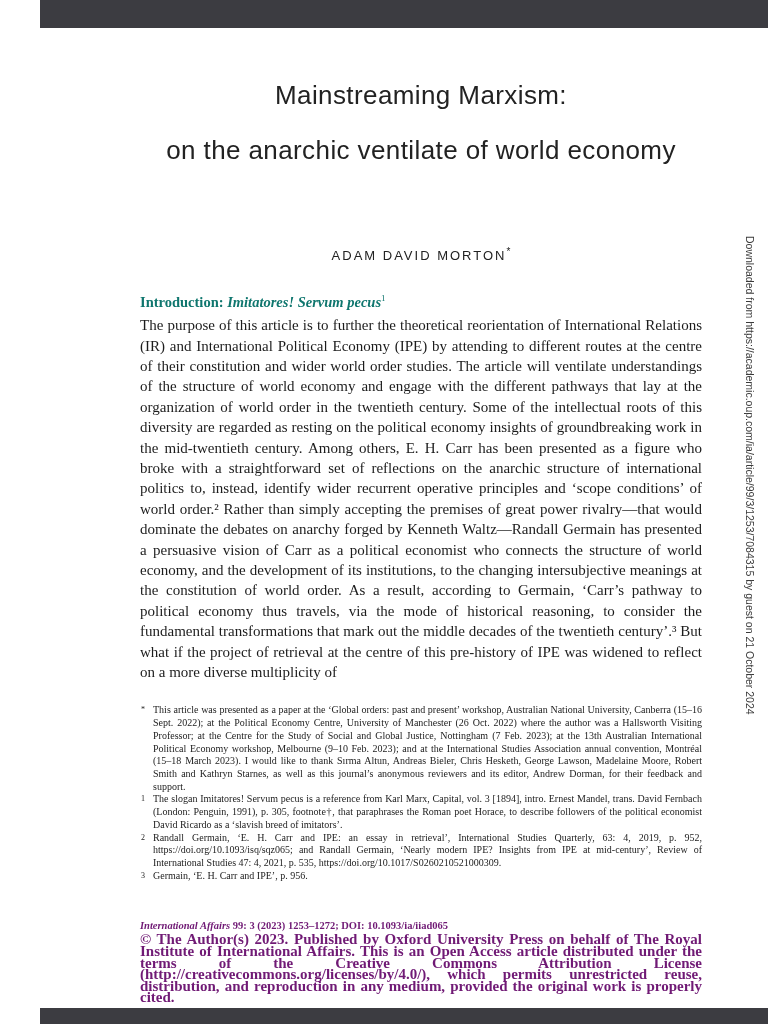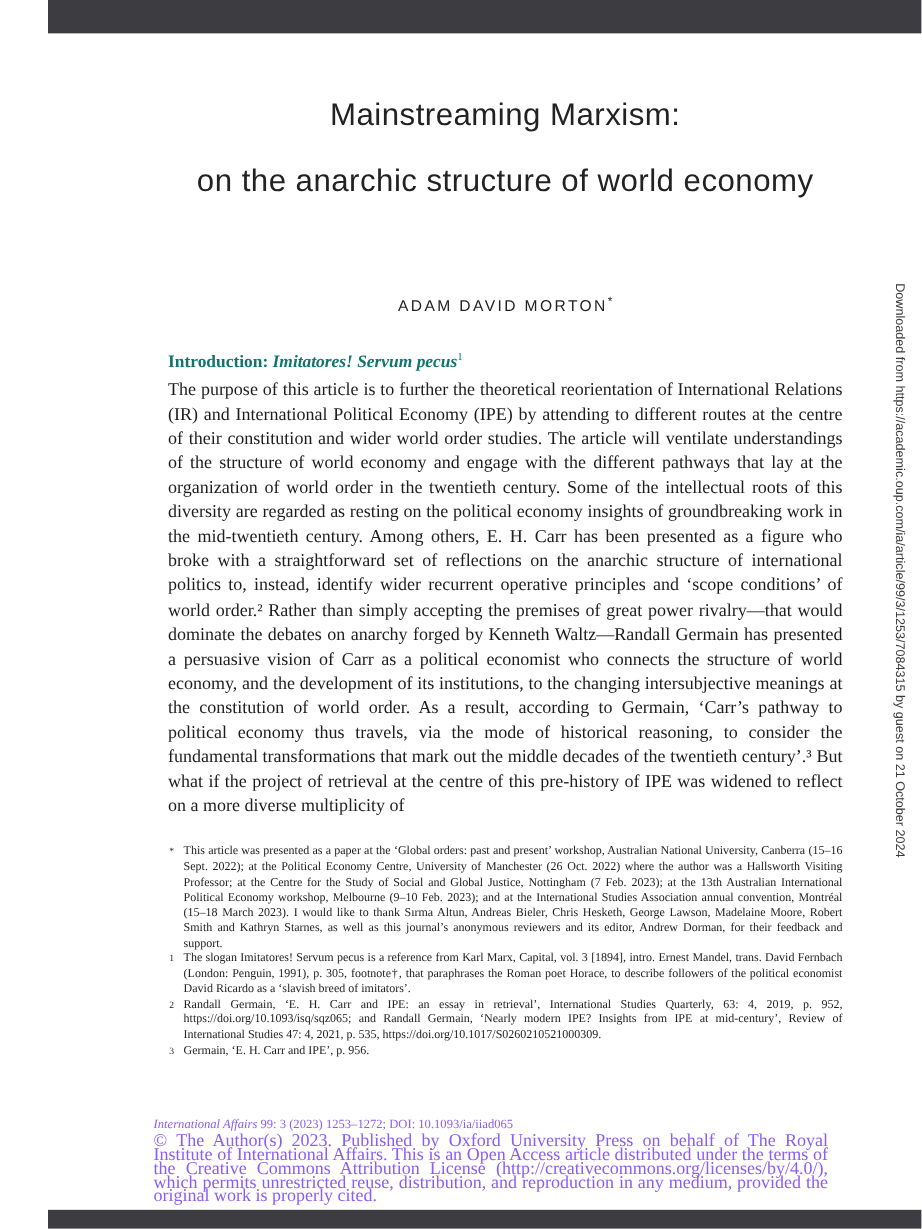--- a/index.html
+++ b/index.html
@@ -70,23 +70,24 @@
     text-align: justify;
     color: #222222;
   }
   .footnote { position: relative; padding-left: 13px; }
   .footnote .marker {
     position: absolute; left: 1px; top: 0;
     font-size: 8px;
   }
 
   .page-footer {
-    position: absolute; left: 88px; bottom: 4px;
+    position: absolute; left: 100px; bottom: 4px;
     width: 562px;
-    color: #8b5cf6;
+    color: #701a75;
+    font-weight: bold;
   }
   .journal-line { font-size: 10.5px; margin-bottom: 3px; }
   .journal-line .it { font-style: italic; }
   .copyright {
     font-size: 15px;
     line-height: 11.6px;
     text-align: justify;
   }
 
   .watermark {
@@ -102,21 +103,21 @@
 </head>
 <body>
 
 <div class="viewer">
   <div class="bar top"></div>
 
   <div class="page">
     <div class="content">
 
       <div class="title-line first">Mainstreaming Marxism:</div>
-      <div class="title-line second">on the anarchic structure of world economy</div>
+      <div class="title-line second">on the anarchic ventilate of world economy</div>
 
       <div class="author-line">
         <span>ADAM DAVID MORTON</span><sup>*</sup>
       </div>
 
       <div class="section-heading">
         <span>Introduction: </span><span class="it">Imitatores! Servum pecus</span><sup>1</sup>
       </div>
 
       <p class="body-text">The purpose of this article is to further the theoretical reorientation of International Relations (IR) and International Political Economy (IPE) by attending to different routes at the centre of their constitution and wider world order studies. The article will ventilate understandings of the structure of world economy and engage with the different pathways that lay at the organization of world order in the twentieth century. Some of the intellectual roots of this diversity are regarded as resting on the political economy insights of groundbreaking work in the mid-twentieth century. Among others, E. H. Carr has been presented as a figure who broke with a straightforward set of reflections on the anarchic structure of international politics to, instead, identify wider recurrent operative principles and ‘scope conditions’ of world order.² Rather than simply accepting the premises of great power rivalry—that would dominate the debates on anarchy forged by Kenneth Waltz—Randall Germain has presented a persuasive vision of Carr as a political economist who connects the structure of world economy, and the development of its institutions, to the changing intersubjective meanings at the constitution of world order. As a result, according to Germain, ‘Carr’s pathway to political economy thus travels, via the mode of historical reasoning, to consider the fundamental transformations that mark out the middle decades of the twentieth century’.³ But what if the project of retrieval at the centre of this pre-history of IPE was widened to reflect on a more diverse multiplicity of</p>

